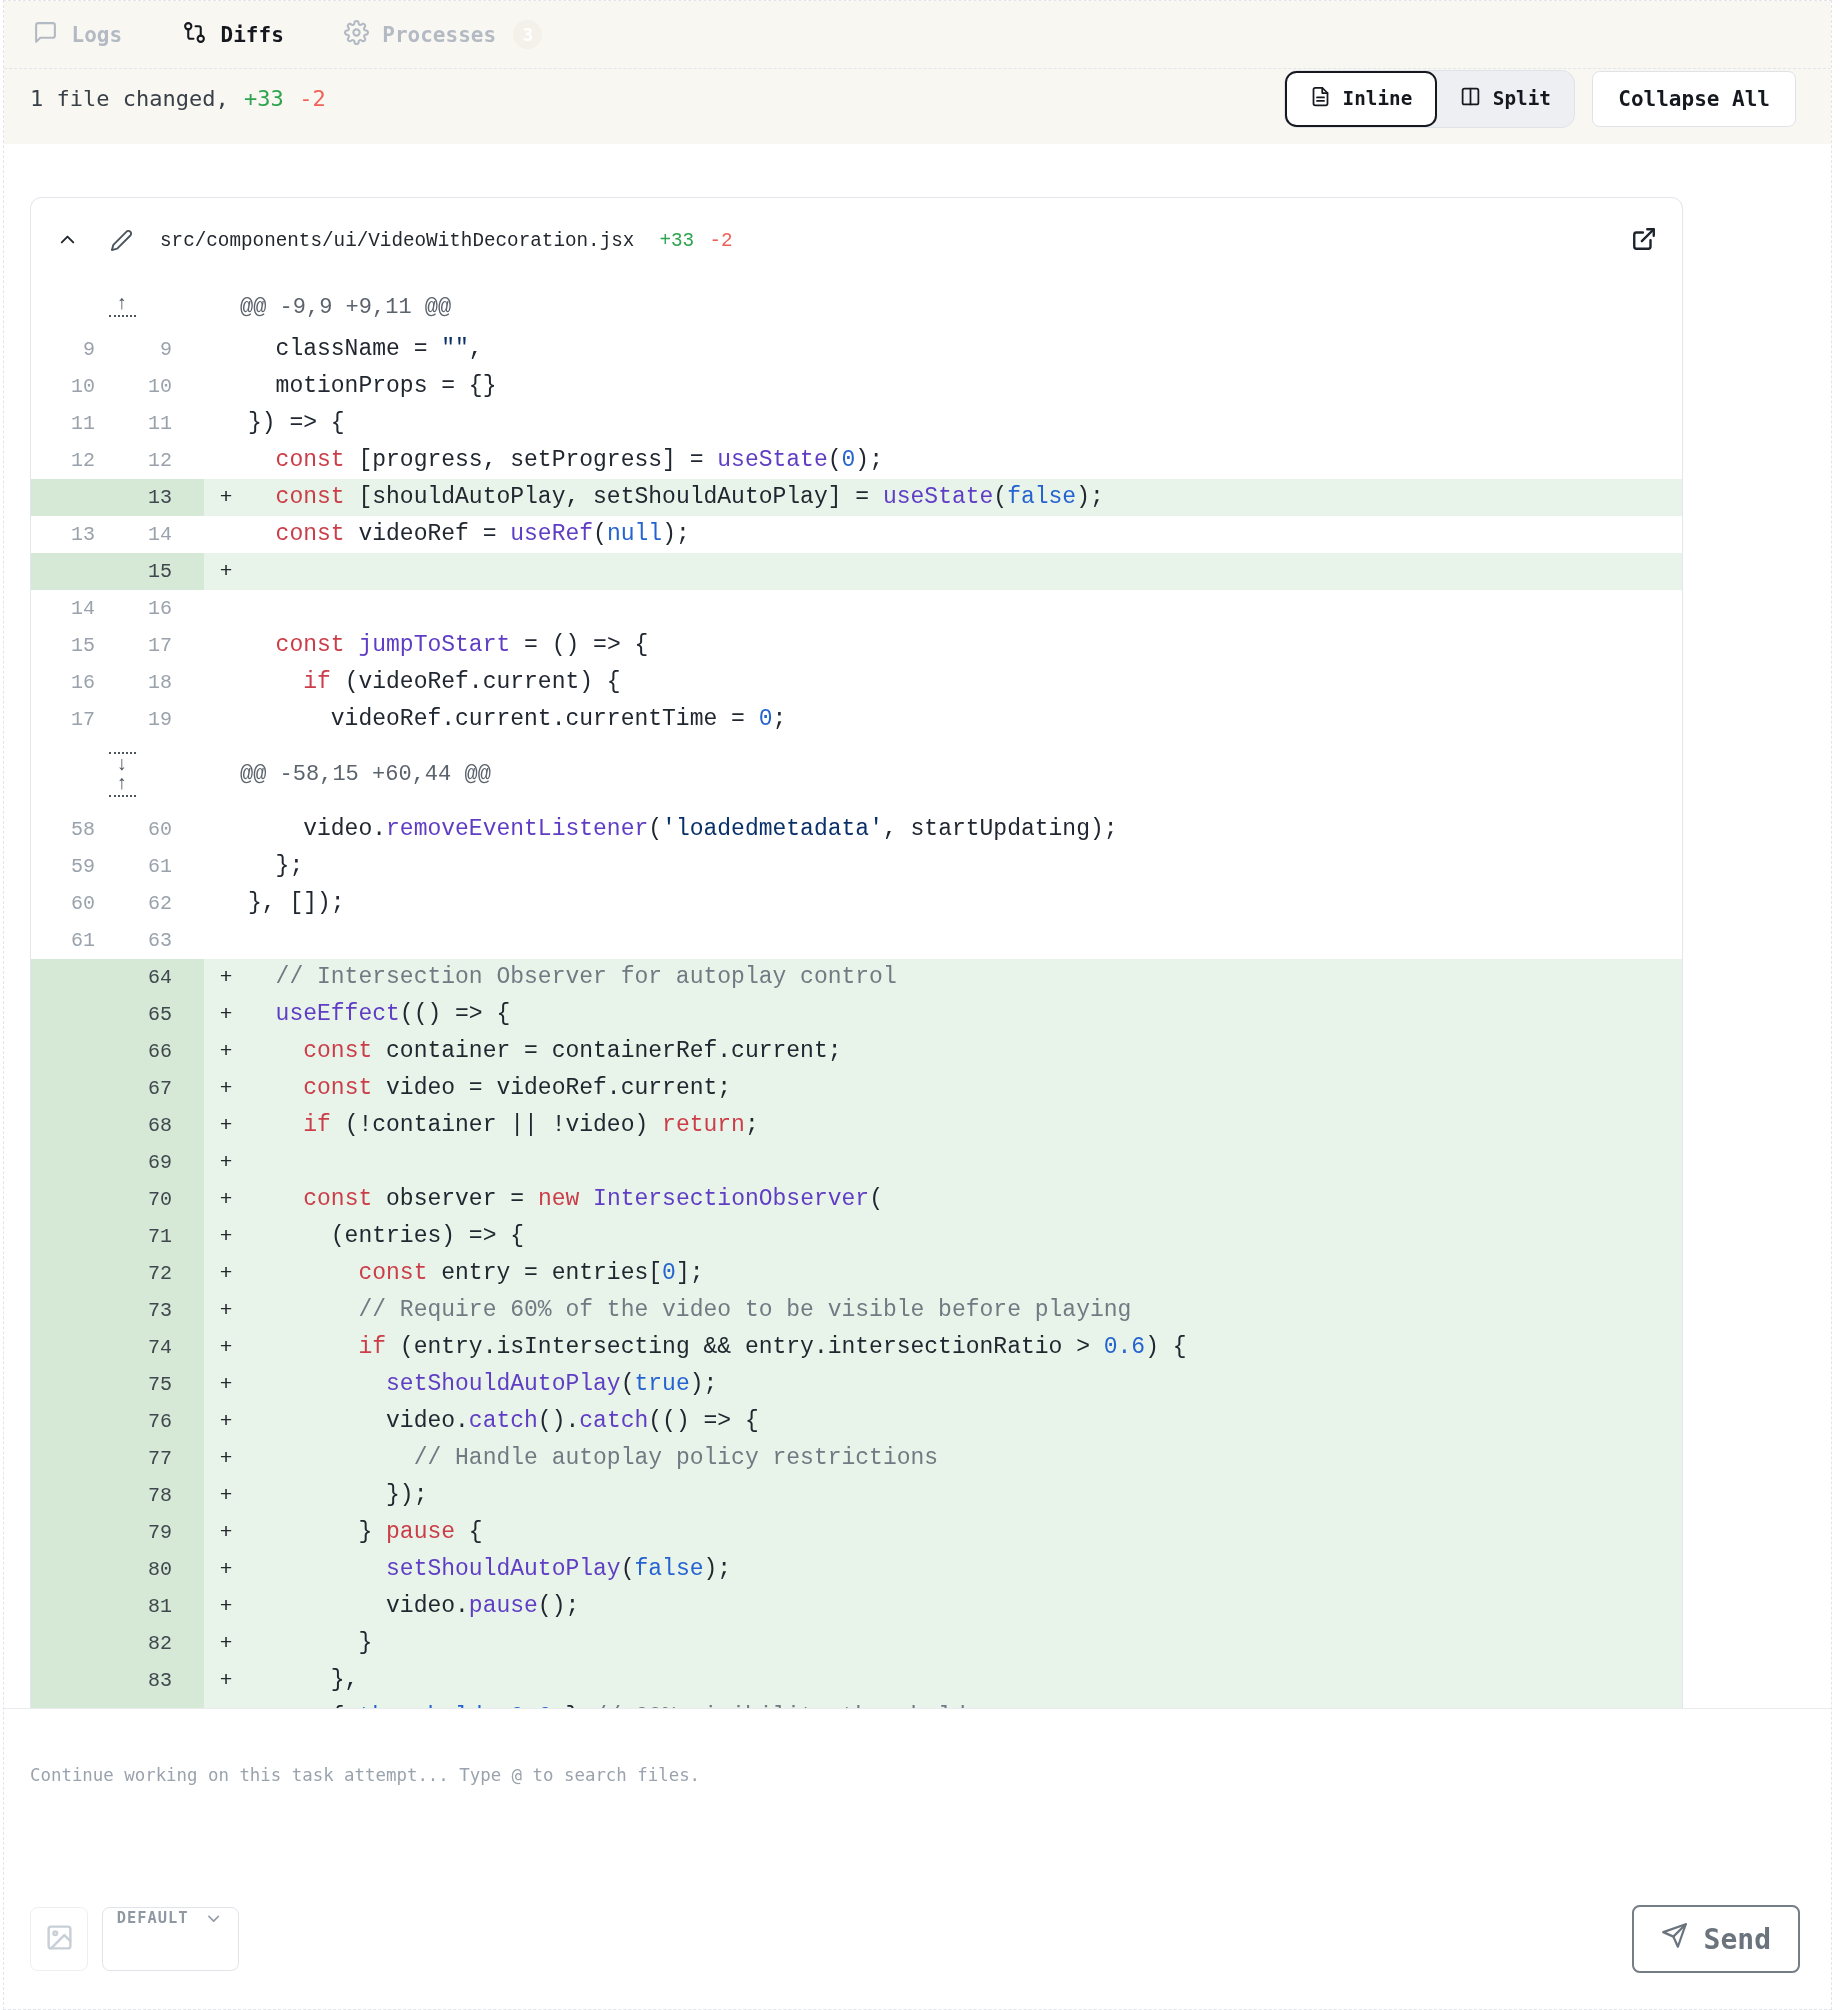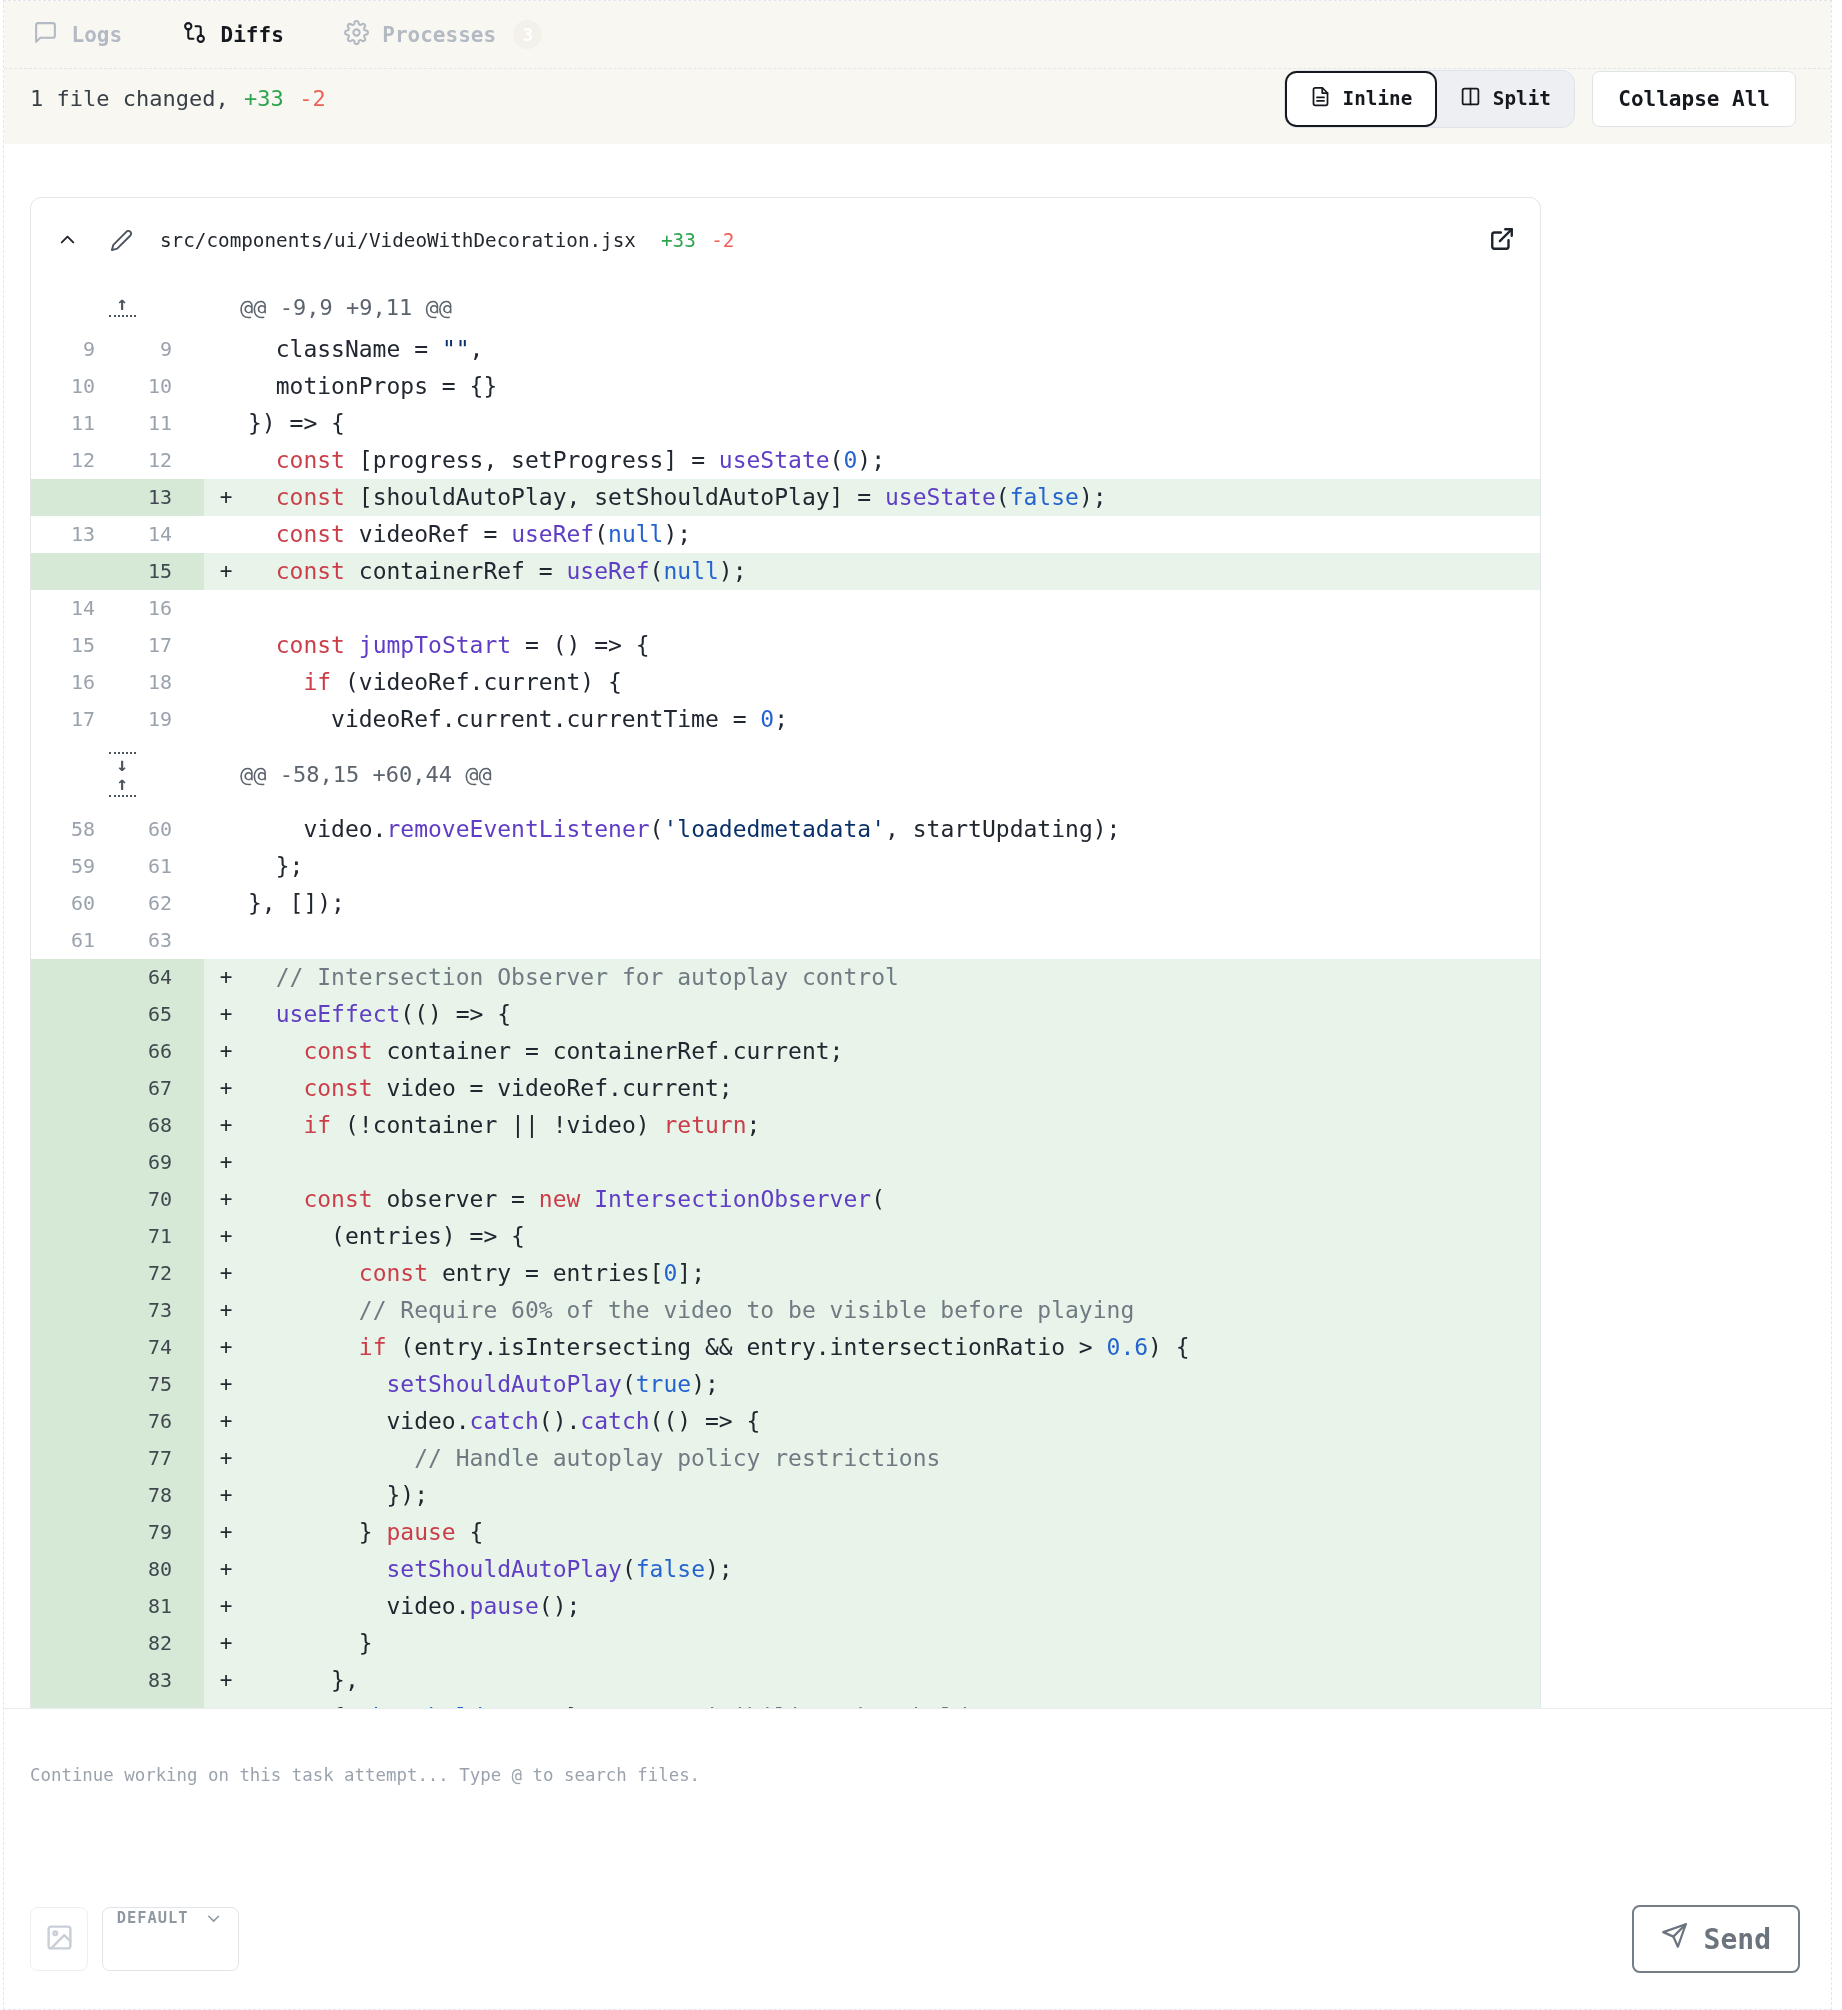--- a/index.html
+++ b/index.html
@@ -27,21 +27,21 @@
   .add { color:#2ea44f; }
   .del { color:#ef6157; }
   .controls { display:flex; gap:17.4px; align-items:center; }
   .seg-group { display:flex; align-items:center; background:#edeff2; border:1px solid #dfe3e8; border-radius:13.5px; }
   .seg { display:flex; align-items:center; gap:11.6px; font-size:19.3px; font-weight:bold; color:#15191f; padding:0 23px; height:56px; border-radius:11.6px; background:transparent; border:none; font-family:inherit; cursor:pointer; }
   .seg svg { stroke:#15191f; }
   .seg.selected { background:#fff; border:2.9px solid #15191f; }
   .btn-collapse { height:56px; padding:0 25px; background:#fff; border:1.9px solid #dfe3e8; border-radius:7.7px; font-size:21px; font-weight:bold; color:#15191f; font-family:inherit; cursor:pointer; }
   
   main { padding:53px 26px 0 26px; }
-  .diff-card { width:1511px; height:1511px; border:1.9px solid #e3e6eb; border-bottom:none; border-radius:11.6px 11.6px 0 0; overflow:hidden; background:#fff; }
+  .diff-card { width:1653px; height:1511px; border:1.9px solid #e3e6eb; border-bottom:none; border-radius:11.6px 11.6px 0 0; overflow:hidden; background:#fff;font-family:Liberation Mono, monospace; }
   .file-header { height:85px; display:flex; align-items:center; padding:0 25px; }
   .chev-btn, .ext-btn { background:none; border:none; padding:0; display:flex; align-items:center; cursor:pointer; }
   .pencil { margin-left:31px; display:flex; align-items:center; }
   .file-path { font-size:19.3px; color:#23282f; margin-left:27px; }
   .file-add { margin-left:25px; font-size:19.3px; color:#2ea44f; }
   .file-del { margin-left:15.4px; font-size:19.3px; color:#ef6157; }
   .ext-btn { margin-left:auto; }
   
   .hunk-row { position:relative; height:48px; display:flex; align-items:center; }
   .hunk-row.mid { height:73px; }
@@ -214,21 +214,20 @@
             </span>
             <span class="mark"></span>
             <span class="code"><span class="tk-pl">  </span><span class="tk-kw">const</span><span class="tk-pl"> videoRef = </span><span class="tk-fn">useRef</span><span class="tk-pl">(</span><span class="tk-num">null</span><span class="tk-pl">);</span></span>
           </div>
           <div class="line added">
             <span class="gut">
               <span class="ln ln-old"></span>
               <span class="ln ln-new">15</span>
             </span>
             <span class="mark">+</span>
-            <span class="code"><span class="tk-pl">  </span><span class="tk-kw">const</span><span class="tk-pl"> containerRef = </span><span class="tk-fn">useRef</span><span class="tk-pl">(</span><span class="tk-num">null</span><span class="tk-pl">);</span></span>
           </div>
           <div class="line ctx">
             <span class="gut">
               <span class="ln ln-old">14</span>
               <span class="ln ln-new">16</span>
             </span>
             <span class="mark"></span>
             <span class="code"> </span>
           </div>
           <div class="line ctx">

